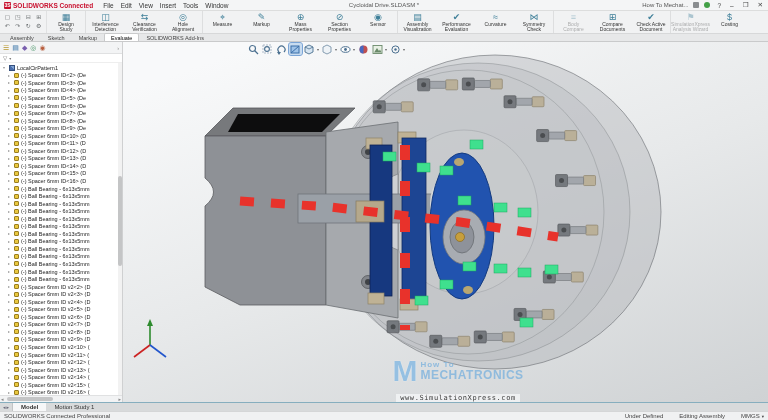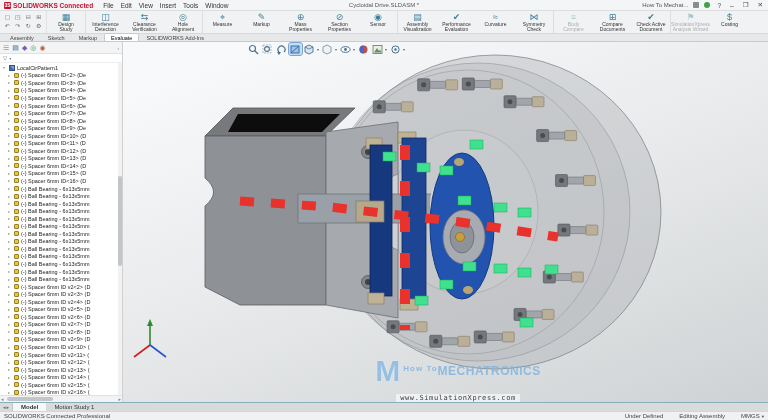--- a/index.html
+++ b/index.html
@@ -54,21 +54,21 @@
   .cube{width:5px;height:5px;background:#e9c83f;border:1px solid #9b7e20;border-radius:1px;flex:0 0 auto;}
   .patt{width:6px;height:6px;background:linear-gradient(45deg,#4a6fae 50%,#7fa3d4 50%);border:1px solid #35507e;flex:0 0 auto;}
   .vscroll{position:absolute;right:0;top:0;width:4px;height:100%;background:#f2f2f2;}
   .vthumb{position:absolute;right:0;top:34%;width:4px;height:27%;background:#c4c5c6;border-radius:2px;}
   .hscroll{height:7px;background:#f2f3f4;border-top:1px solid #e0e1e2;display:flex;align-items:center;font-size:5px;color:#888;gap:1px;padding:0 1px;}
   .hthumb{flex:0 0 46px;height:4px;background:#c4c5c6;border-radius:2px;margin-left:2px;}
   
   .watermark{position:absolute;left:358px;top:314px;width:200px;text-align:center;z-index:3;pointer-events:none;}
   .wm-row{display:flex;align-items:center;justify-content:center;gap:3px;color:rgba(130,181,221,.85);}
   .wm-m{font-size:30px;font-weight:bold;line-height:30px;text-shadow:0 0 1px #fff;}
-  .wm-col{display:flex;flex-direction:row;align-items:flex-start;line-height:1;}
+  .wm-col{display:flex;flex-direction:column;align-items:flex-start;line-height:1;}
   .wm-howto{font-size:8px;font-weight:bold;letter-spacing:1px;}
   .wm-mech{font-size:12px;font-weight:bold;letter-spacing:.5px;}
   .wm-url{display:inline-block;margin-top:1px;font-size:7px;color:#3c3c3c;background:rgba(246,247,248,.75);
           padding:0 4px;letter-spacing:.6px;font-family:"DejaVu Sans Mono",monospace;}
   
   .bottabs{height:9px;background:#d8dadb;border-top:1px solid #86aebe;display:flex;align-items:stretch;font-size:6px;}
   .btscroll{display:flex;align-items:center;gap:1px;padding:0 3px;color:#667;font-size:5px;border-right:1px solid #c2c4c5;}
   .btab{padding:0 8px;display:flex;align-items:center;color:#333;}
   .btab.active{background:#f6f7f8;font-weight:bold;}
   .statusbar{height:9px;background:#f0f1f2;border-top:1px solid #d5d6d7;display:flex;align-items:center;

